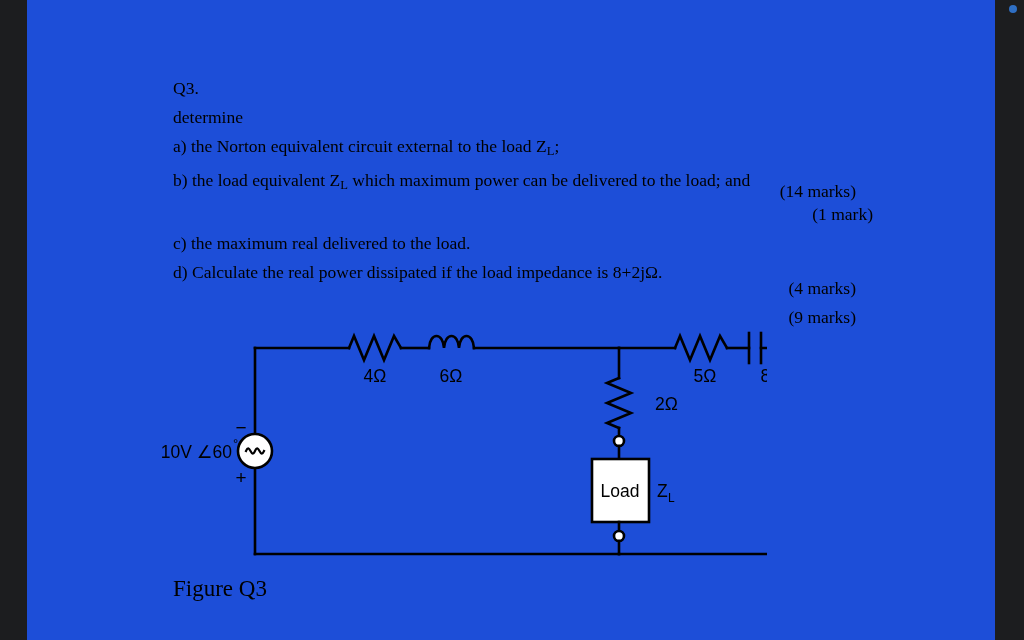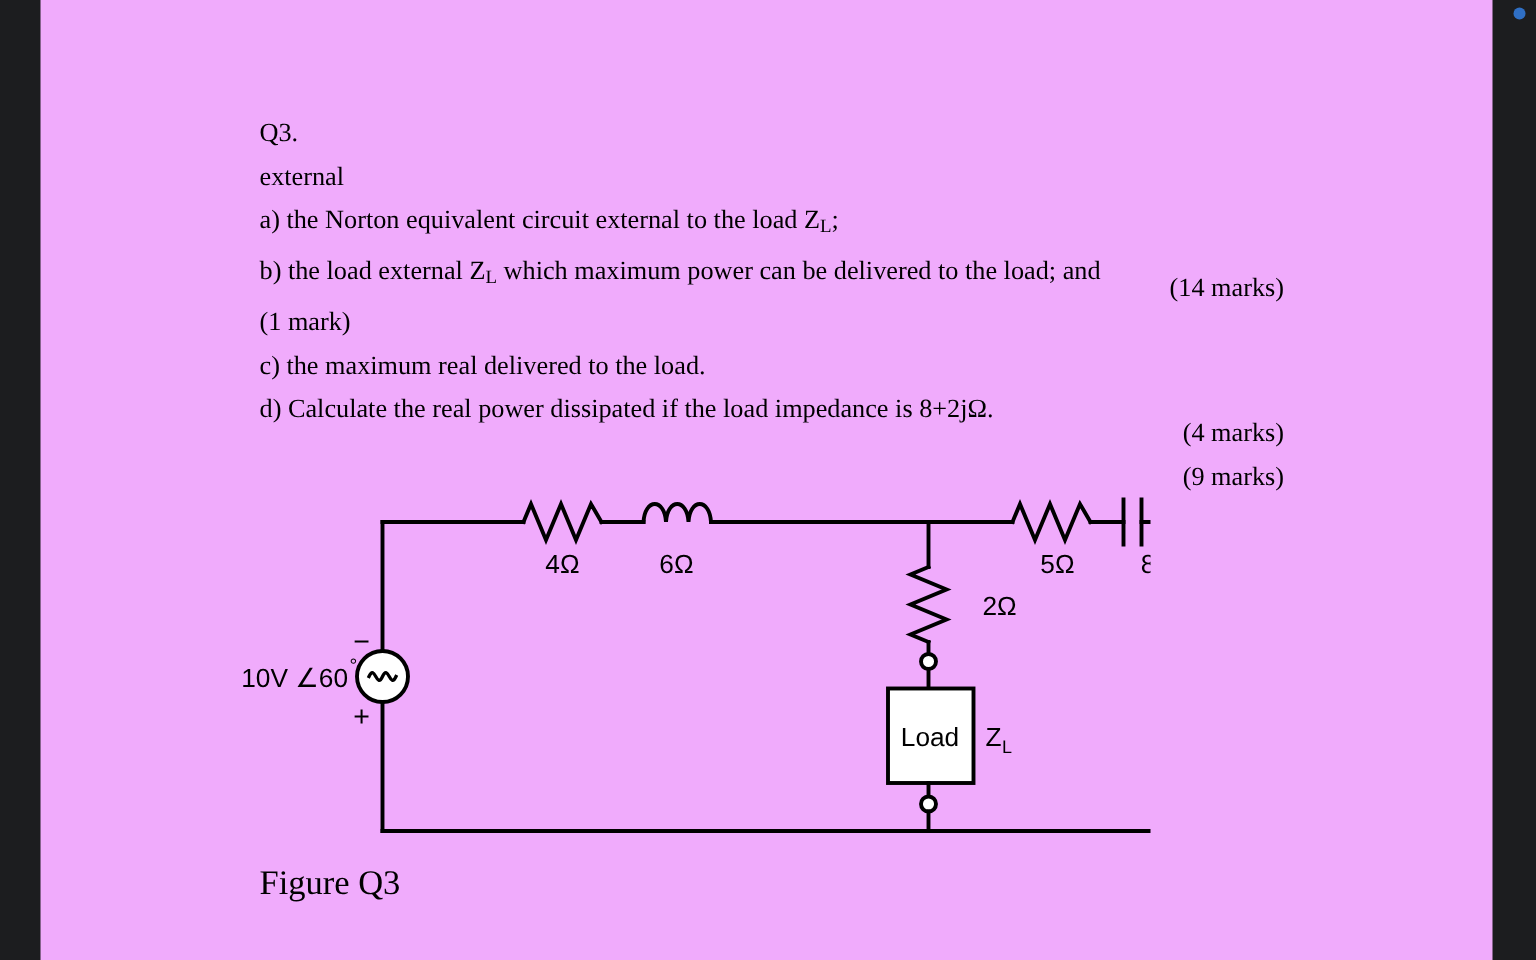--- a/index.html
+++ b/index.html
@@ -41,21 +41,21 @@
     border-radius: 50%;
     background: #2f6fc4;
   }
 
   
   .page {
     position: absolute;
     left: 27px; top: 0;
     width: 968px;
     height: 640px;
-    background: #f0abfc;
+    background: #1d4ed8;
   }
 
   
   .qtext {
     position: absolute;
     left: 146px;
     top: 74px;
     width: 700px;
     font-size: 17.5px;
     line-height: 29px;
@@ -66,20 +66,21 @@
     white-space: nowrap;
   }
   .qline .marks {
     position: absolute;
     right: 17px;
     top: 0;
     white-space: nowrap;
     margin-top: 45px;
   }
   .qline.marks-only {
+    text-align: right;
   }
   sub {
     font-size: 0.72em;
     vertical-align: -0.22em;
   }
 
   
   .figure {
     position: absolute;
     left: 100px;
@@ -115,30 +116,30 @@
   <div class="page">
 
     <div class="qtext">
 
       <div class="qline">
         <span>Q3.</span>
       </div>
 
 
       <div class="qline">
-        <span>external</span>
+        <span>determine</span>
       </div>
 
       <div class="qline">
         <span>a) the Norton equivalent circuit external to the load Z</span><sub>L</sub><span>;</span>
         <span class="marks">(14 marks)</span>
       </div>
 
       <div class="qline">
-        <span>b) the load external Z</span><sub>L</sub><span> which maximum power can be delivered to the load; and</span>
+        <span>b) the load equivalent Z</span><sub>L</sub><span> which maximum power can be delivered to the load; and</span>
       </div>
 
       <div class="qline marks-only">
         <span>(1 mark)</span>
       </div>
 
       <div class="qline">
         <span>c) the maximum real delivered to the load.</span>
         <span class="marks">(4 marks)</span>
       </div>

